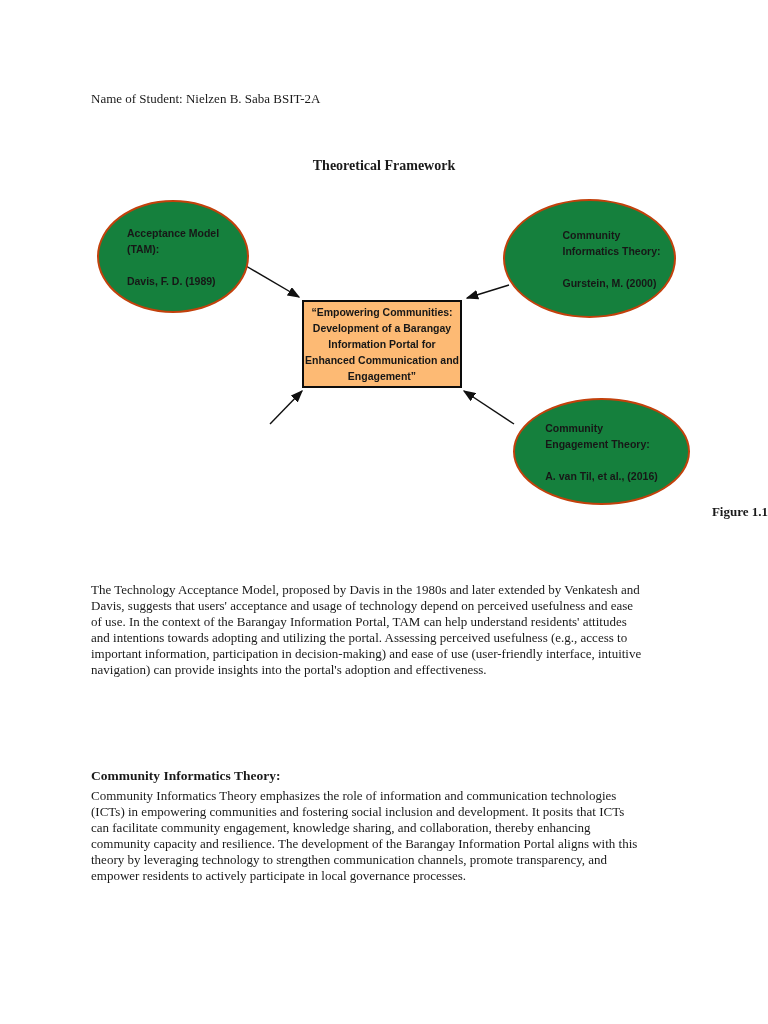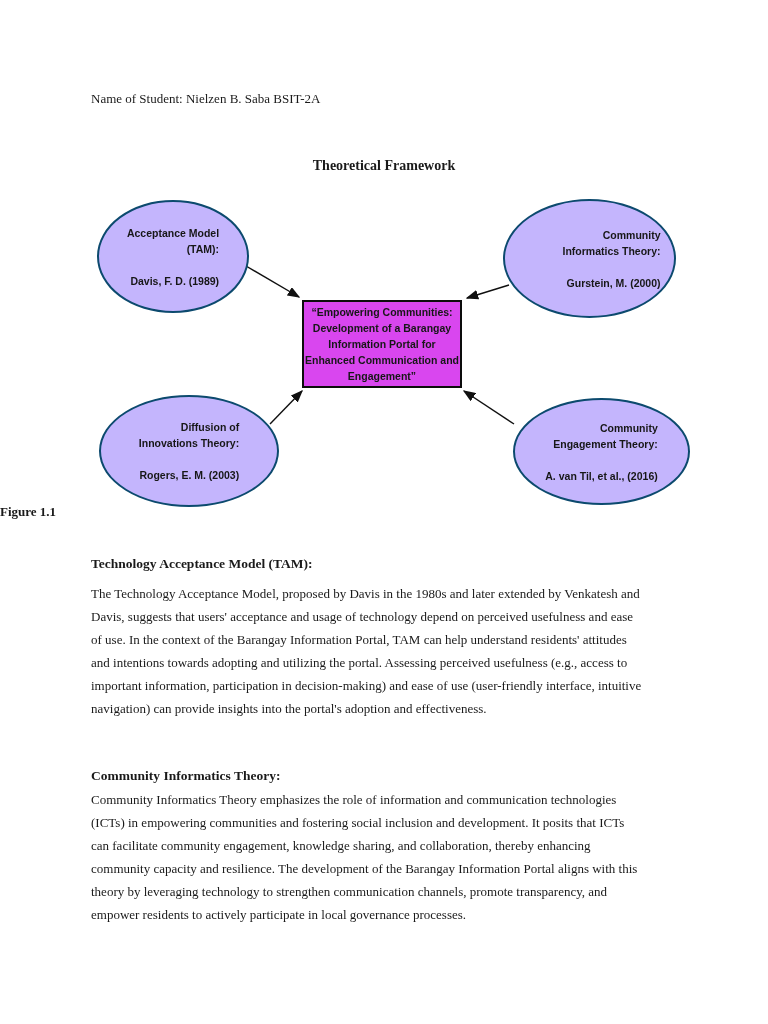--- a/index.html
+++ b/index.html
@@ -8,48 +8,48 @@
     font-family:"Liberation Serif","DejaVu Serif",serif; color:#1a1a1a;
     overflow:hidden; margin:0 auto;
   }
   .abs { position:absolute; }
   .student-line { left:91px; top:91px; font-size:13px; }
   .page-title {
     left:0; top:146px; width:768px; text-align:center;
     font-size:14px; font-weight:bold;margin-top:12px;
   }
   .node {
-    border:2px solid #0c4a6e; border-radius:50%;
+    border:2px solid #c2410c; border-radius:50%;
     display:flex; align-items:center; justify-content:center;
-    text-align:right; white-space:pre-line;
+    text-align:left; white-space:pre-line;
     font-family:"Liberation Sans","DejaVu Sans",sans-serif;
     font-weight:bold; font-size:10.5px; line-height:16px; color:#171717;
-    box-sizing:border-box; background:#c4b5fd;
+    box-sizing:border-box; background:#15803d;
   }
   .node-tam  { left:97px;  top:200px; width:152px; height:113px; }
   .node-ci   { left:503px; top:199px; width:173px; height:119px; padding-left:44px; }
   .node-diff { left:99px;  top:395px; width:180px; height:112px; }
   .node-ce   { left:513px; top:398px; width:177px; height:107px; }
   .center-box {
     left:302px; top:300px; width:160px; height:88px;
-    border:2.5px solid #0c0c0c; box-sizing:border-box; background:#d946ef;
+    border:2.5px solid #0c0c0c; box-sizing:border-box; background:#fdba74;
     display:flex; align-items:center; justify-content:center;
     text-align:center; white-space:pre-line;
     font-family:"Liberation Sans","DejaVu Sans",sans-serif;
     font-weight:bold; font-size:10.5px; line-height:16px; color:#171717;
   }
   .figure-caption {
-    left:0; top:504px; width:768px; text-align:left;
+    left:0; top:504px; width:768px; text-align:right;
     font-size:13px; font-weight:bold;
   }
   .section-heading {
     left:91px; font-size:13.5px; font-weight:bold;
   }
   .section-para {
-    left:91px; width:599px; font-size:13px; line-height:23px;
+    left:91px; width:599px; font-size:13px; line-height:16px;
     white-space:pre-line;
   }
   .s1h { top:556px; }
   .s1p { top:582px; }
   .s2h { top:732px;margin-top:36px; }
   .s2p { top:788px; }
   svg.arrows { left:0; top:0; width:768px; height:1024px; pointer-events:none; }
 </style>
 </head>
 <body>
@@ -75,39 +75,34 @@
   <div class="abs node node-tam">Acceptance Model
 (TAM):
 
 Davis, F. D. (1989)</div>
 
   <div class="abs node node-ci">Community
 Informatics Theory:
 
 Gurstein, M. (2000)</div>
 
-  <div class="abs node node-diff">Diffusion of
-Innovations Theory:
-
-Rogers, E. M. (2003)</div>
 
   <div class="abs node node-ce">Community
 Engagement Theory:
 
 A. van Til, et al., (2016)</div>
 
   <div class="abs center-box">“Empowering Communities:
 Development of a Barangay
 Information Portal for
 Enhanced Communication and
 Engagement”</div>
 
   <div class="abs figure-caption">Figure 1.1</div>
 
-  <div class="abs section-heading s1h">Technology Acceptance Model (TAM):</div>
 
   <div class="abs section-para s1p">The Technology Acceptance Model, proposed by Davis in the 1980s and later extended by Venkatesh and
 Davis, suggests that users' acceptance and usage of technology depend on perceived usefulness and ease
 of use. In the context of the Barangay Information Portal, TAM can help understand residents' attitudes
 and intentions towards adopting and utilizing the portal. Assessing perceived usefulness (e.g., access to
 important information, participation in decision-making) and ease of use (user-friendly interface, intuitive
 navigation) can provide insights into the portal's adoption and effectiveness.</div>
 
   <div class="abs section-heading s2h">Community Informatics Theory:</div>
 

